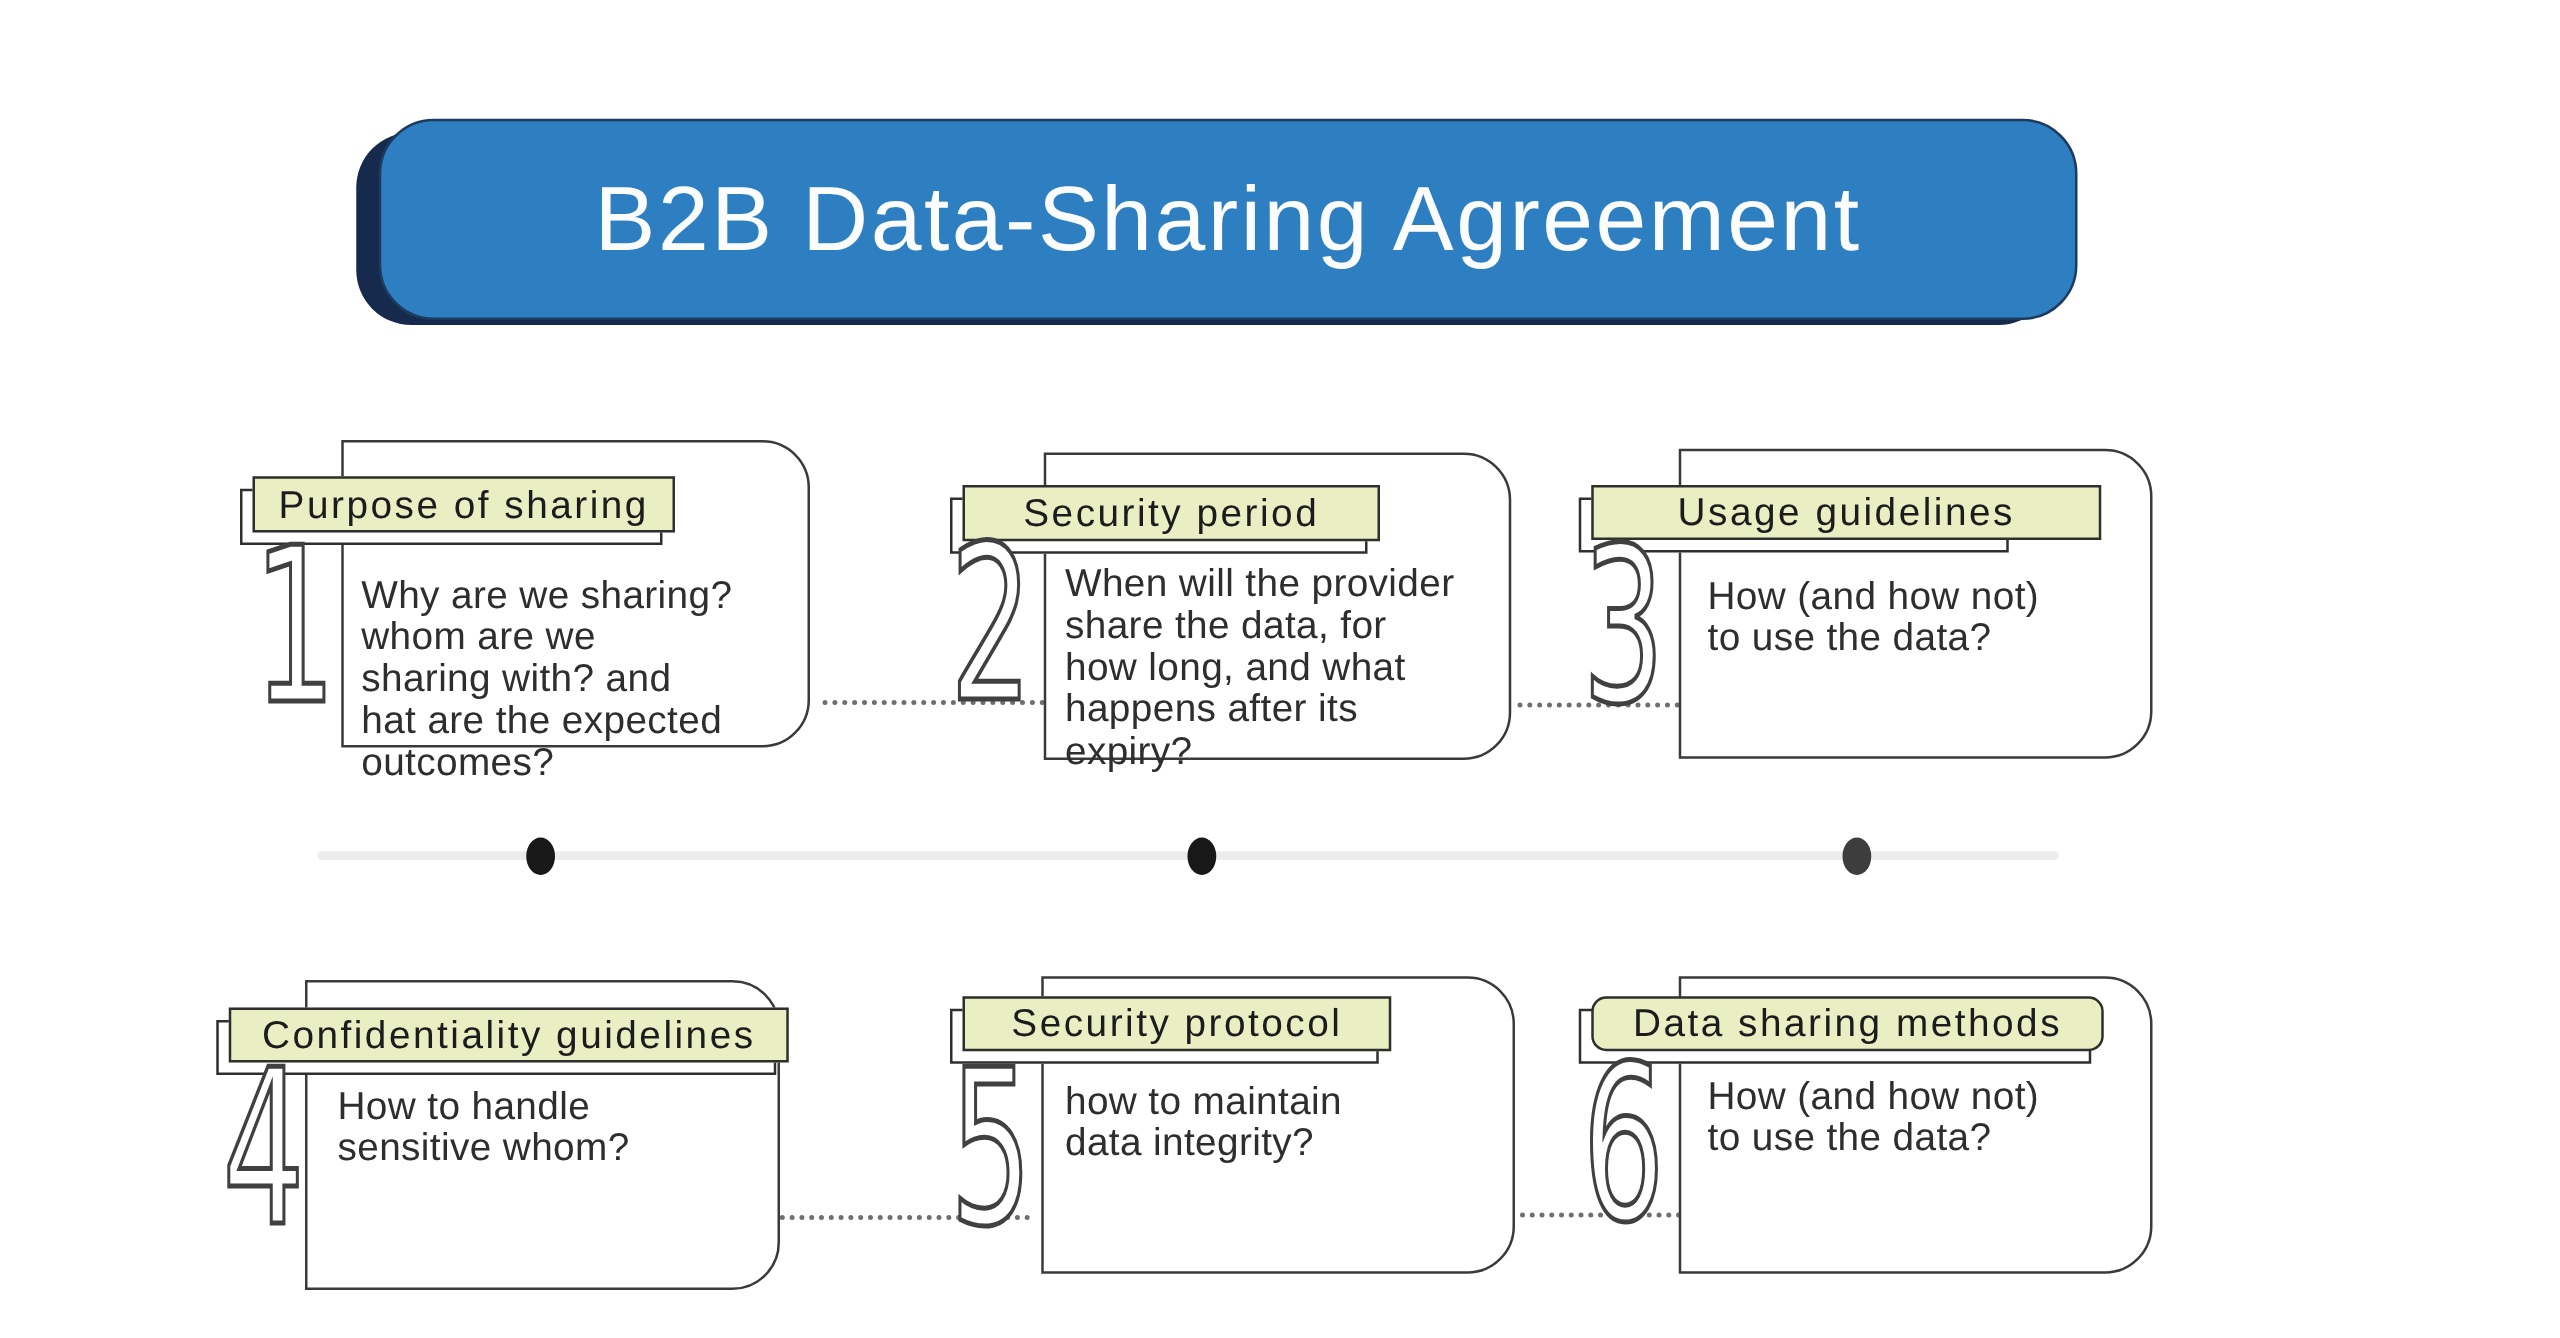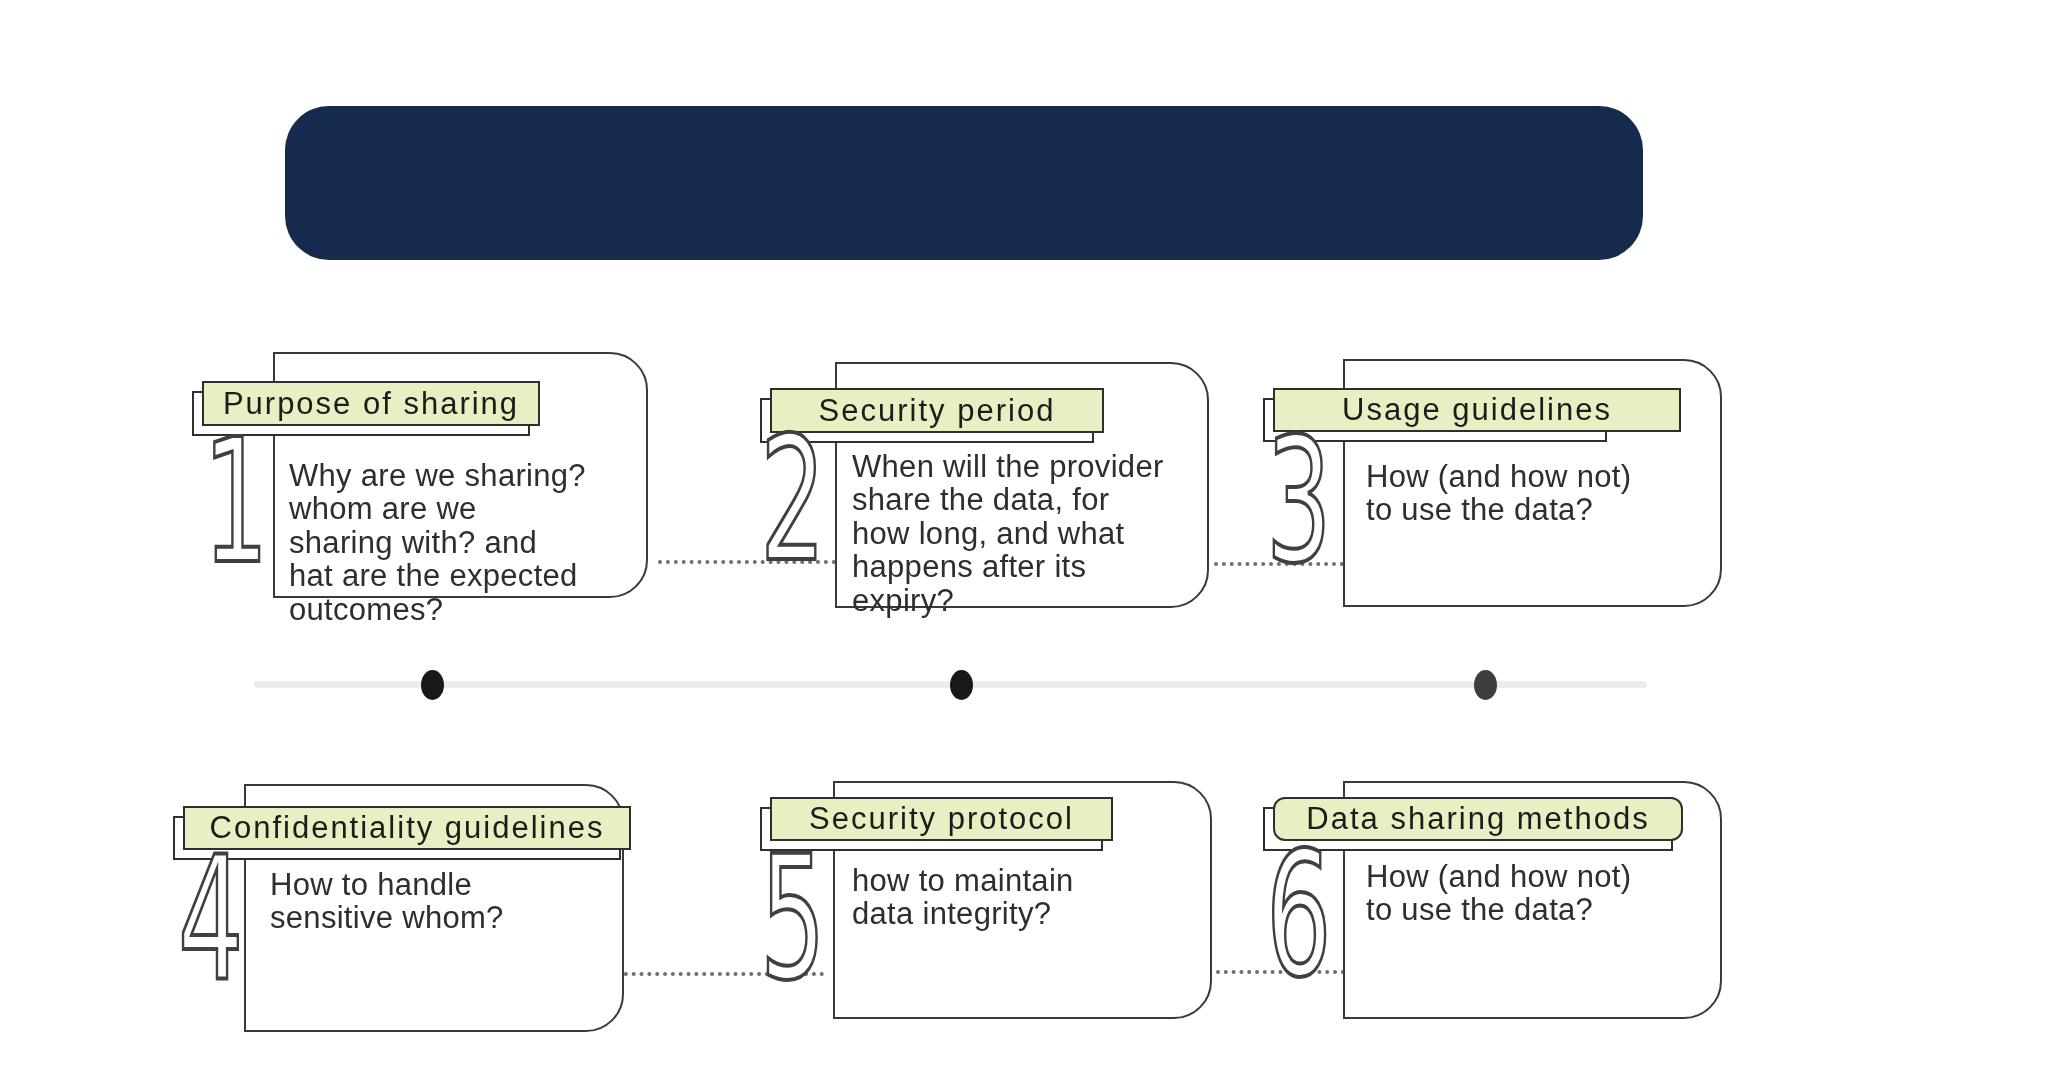--- a/index.html
+++ b/index.html
@@ -82,20 +82,23 @@
   .dotted.r1b{left:1214px;top:562px;width:130px;}
   .dotted.r2a{left:616px;top:972px;width:208px;}
   .dotted.r2b{left:1216px;top:970px;width:129px;}
 </style>
 </head>
 <body>
 
 <div class="stage">
 
   <div class="banner-shadow"></div>
+  <div class="banner">
+    <div class="banner-title">B2B Data-Sharing Agreement</div>
+  </div>
 
   <div class="dotted r1a"></div>
   <div class="dotted r1b"></div>
   <div class="dotted r2a"></div>
   <div class="dotted r2b"></div>
 
   <div class="card c1">
     <div class="box"></div>
     <div class="tag-echo"></div>
     <div class="tag">Purpose of sharing</div>

